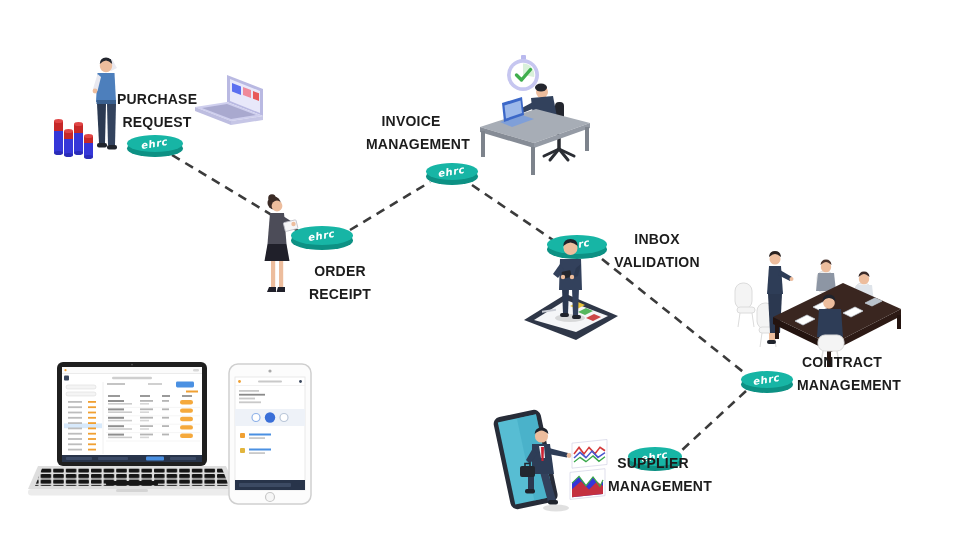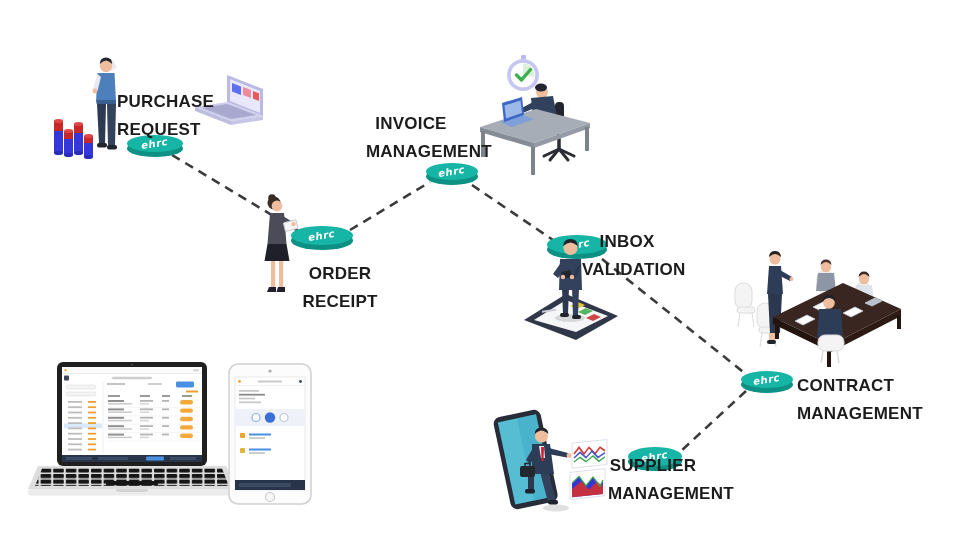--- a/index.html
+++ b/index.html
@@ -9,21 +9,21 @@
   }
   .layer{position:absolute;inset:0;}
   #connector-layer{z-index:0;}
   .node-disc{position:absolute;z-index:1;}
   .disc-rim{position:absolute;left:0;right:0;top:22%;height:78%;border-radius:50%;background:#0d9184;}
   .disc-top{position:absolute;left:0;right:0;top:0;height:78%;border-radius:50%;background:#17b5a5;
     display:flex;align-items:center;justify-content:center;}
   .disc-logo{color:#ffffff;font-style:italic;font-weight:600;font-size:10px;letter-spacing:.6px;
     transform:rotate(-9deg);font-family:"DejaVu Sans",sans-serif;user-select:none;}
   .illus{position:absolute;z-index:2;}
-  .node-label{position:absolute;z-index:4;font-weight:700;font-size:17px;line-height:1.62;
+  .node-label{position:absolute;z-index:4;font-weight:700;font-size:14px;line-height:1.62;
     letter-spacing:.2px;text-align:center;color:#1c1c1c;text-transform:uppercase;}
 </style>
 </head>
 <body>
 
 <svg class="layer" id="connector-layer" width="960" height="540" viewBox="0 0 960 540">
   <g stroke="#3b3b3b" stroke-width="2.6" stroke-dasharray="9 6.5" fill="none">
     <line x1="172" y1="155" x2="300" y2="232"></line>
     <line x1="350" y1="230" x2="430" y2="182"></line>
     <line x1="472" y1="185" x2="556" y2="242"></line>
@@ -65,22 +65,22 @@
 <div class="node-disc" style="left:628px;top:447px;width:54px;height:24px">
   <div class="disc-rim"></div>
   <div class="disc-top">
     <span class="disc-logo">ehrc</span>
   </div>
 </div>
 
 <div class="node-label" style="left:117px;top:88px;width:80px">PURCHASE REQUEST</div>
 <div class="node-label" style="left:300px;top:260px;width:80px">ORDER RECEIPT</div>
 <div class="node-label" style="left:366px;top:110px;width:90px">INVOICE MANAGEMENT</div>
-<div class="node-label" style="left:582px;top:228px;width:90px">INBOX VALIDATION</div>
-<div class="node-label" style="left:797px;top:372px;width:90px">CONTRACT MANAGEMENT</div>
+<div class="node-label" style="left:612px;top:228px;width:90px">INBOX VALIDATION</div>
+<div class="node-label" style="left:797px;top:351px;width:90px">CONTRACT MANAGEMENT</div>
 <div class="node-label" style="left:608px;top:452px;width:90px">SUPPLIER MANAGEMENT</div>
 
 <svg class="illus" style="left:50px;top:55px" width="82" height="108" viewBox="0 0 82 108">
   <g>
     <g>
         <rect x="4" y="76" width="9" height="22" fill="#3537d8"></rect>
         <ellipse cx="8.5" cy="98" rx="4.5" ry="2" fill="#2a2cb8"></ellipse>
         <rect x="4" y="66" width="9" height="10" fill="#c62828"></rect>
         <ellipse cx="8.5" cy="66" rx="4.5" ry="2" fill="#e04545"></ellipse>
       </g>

